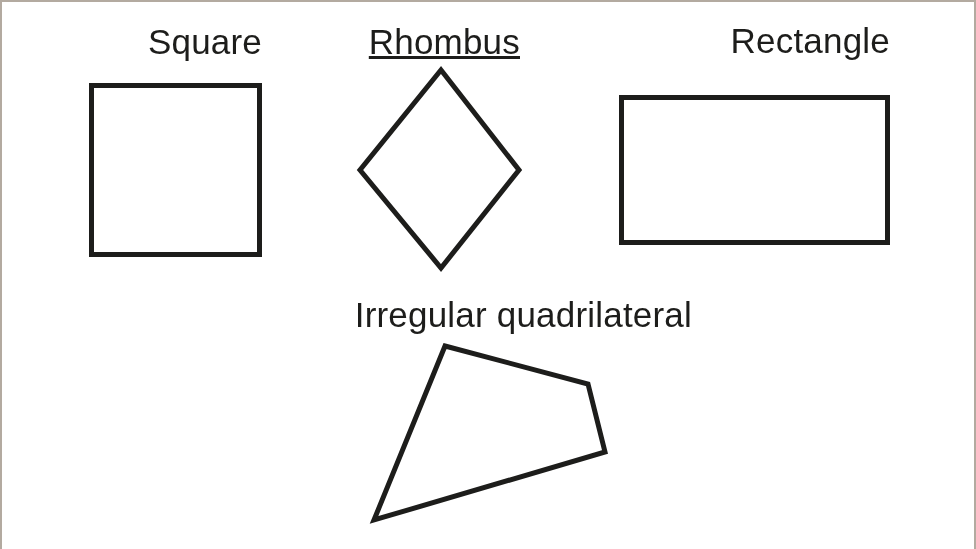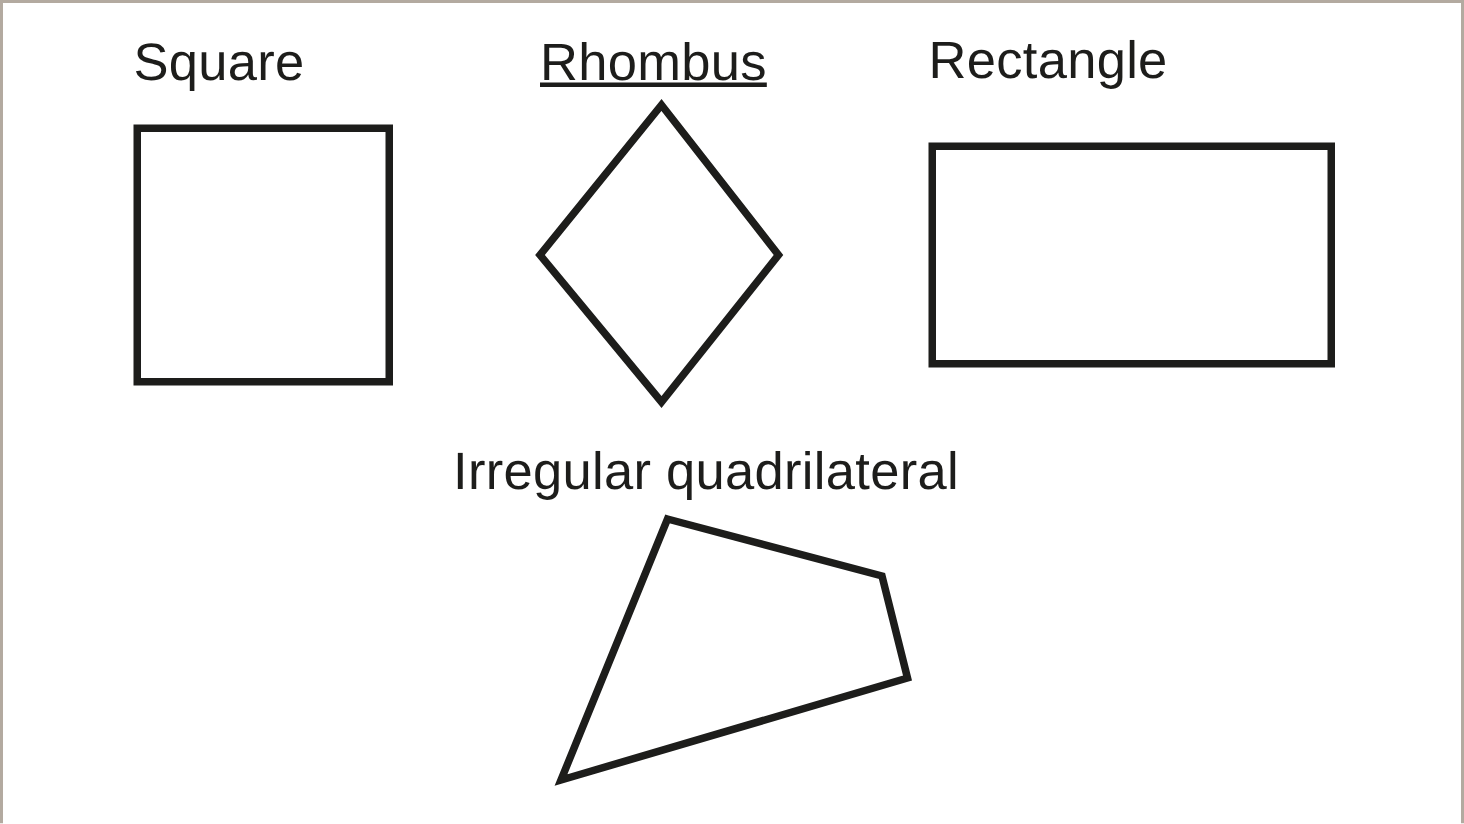--- a/index.html
+++ b/index.html
@@ -21,21 +21,21 @@
     background: var(--bg);
     border-top: 2px solid var(--border-color);
     border-left: 2px solid var(--border-color);
     border-right: 2px solid var(--border-color);
   }
   .shape-label {
     position: absolute;
     color: var(--ink);
     font-size: 35px;
     line-height: 40px;
-    text-align: left;
+    text-align: right;
     white-space: nowrap;
     letter-spacing: 0.2px;
   }
   .label-square    { left: 87px;  top: 20px;  width: 173px; }
   .label-rhombus   { left: 358px; top: 20px;  width: 160px; text-decoration: underline; }
   .label-rectangle { left: 617px; top: 19px;  width: 271px; }
   .label-irregular { left: 300px; top: 293px; width: 390px; }
   svg.shapes-layer {
     position: absolute;
     left: 0;

